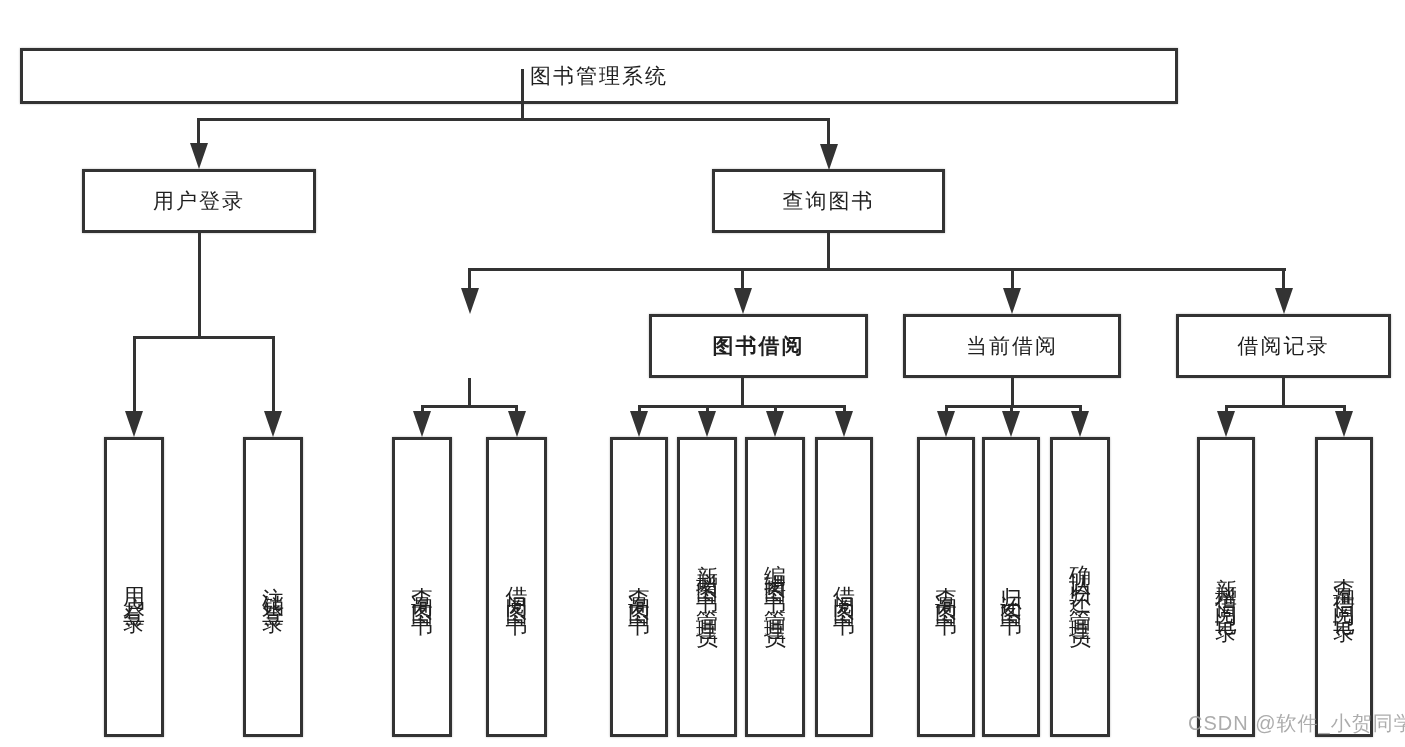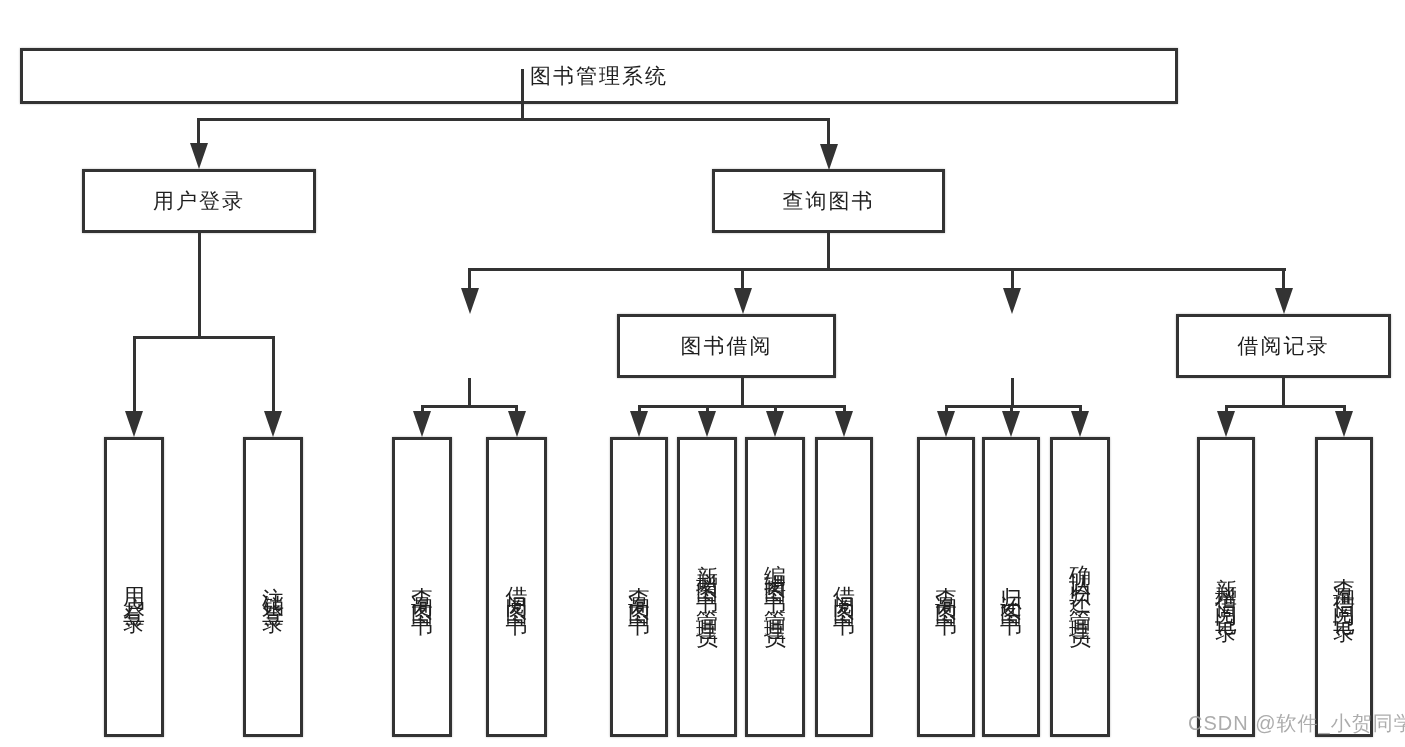--- a/index.html
+++ b/index.html
@@ -97,22 +97,25 @@
   <div class="hl" style="left:468.5px;top:268px;width:817px;"></div>
   <div class="vl" style="left:468px;top:268px;height:24px;"></div>
   <div class="arr" style="left:460.5px;top:288px;"></div>
   <div class="vl" style="left:741px;top:268px;height:24px;"></div>
   <div class="arr" style="left:733.5px;top:288px;"></div>
   <div class="vl" style="left:1010.5px;top:268px;height:24px;"></div>
   <div class="arr" style="left:1003px;top:288px;"></div>
   <div class="vl" style="left:1282px;top:268px;height:24px;"></div>
   <div class="arr" style="left:1274.5px;top:288px;"></div>
 
-  <div class="box l3" style="left:617px;">
+  <div class="box l3" style="left:649px;font-weight:bold;">
     <span>图书借阅</span>
+  </div>
+  <div class="box l3" style="left:903px;width:218px;">
+    <span>当前借阅</span>
   </div>
   <div class="box l3" style="left:1176px;width:215px;">
     <span>借阅记录</span>
   </div>
 
   <div class="vl" style="left:468px;top:378px;height:30px;"></div>
   <div class="hl" style="left:420.5px;top:405px;width:97.5px;"></div>
   <div class="vl" style="left:420.5px;top:405px;height:12px;"></div>
   <div class="arr" style="left:413px;top:411px;"></div>
   <div class="vl" style="left:515px;top:405px;height:12px;"></div>

